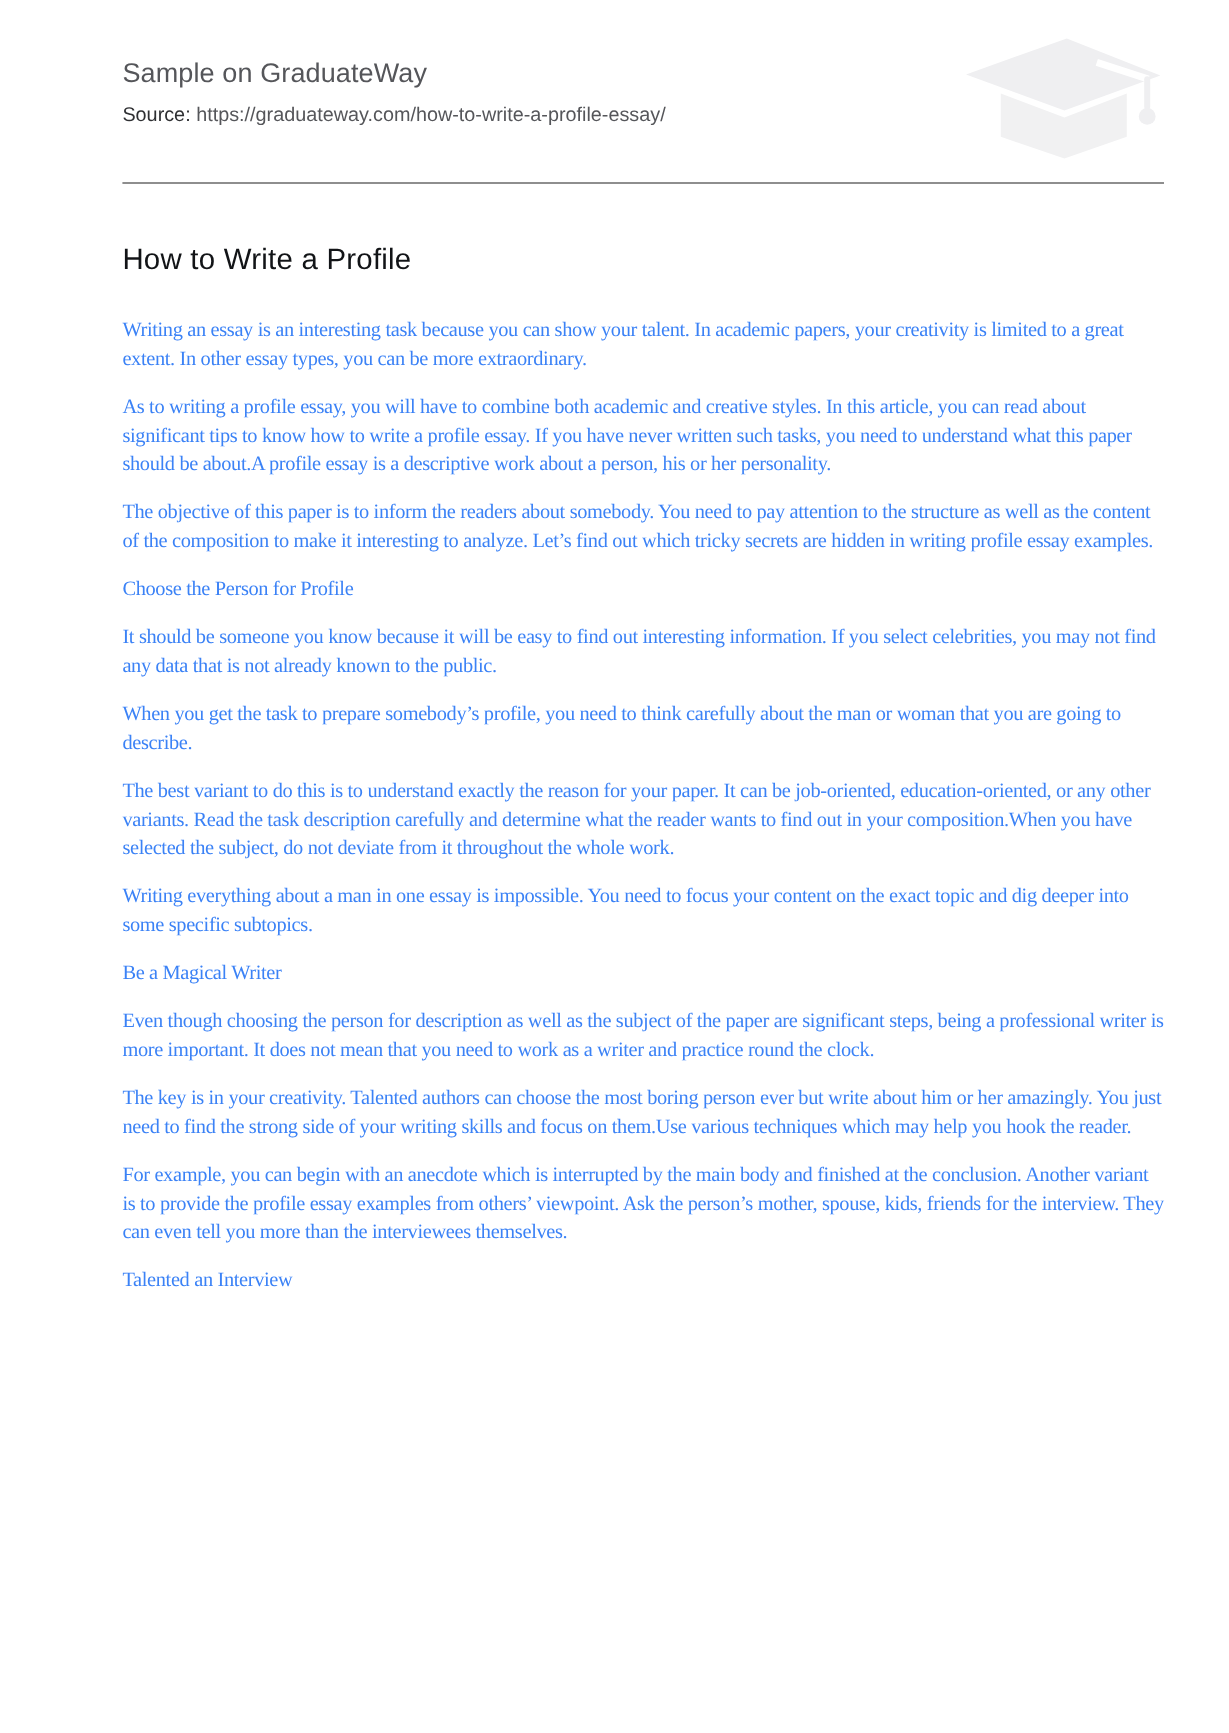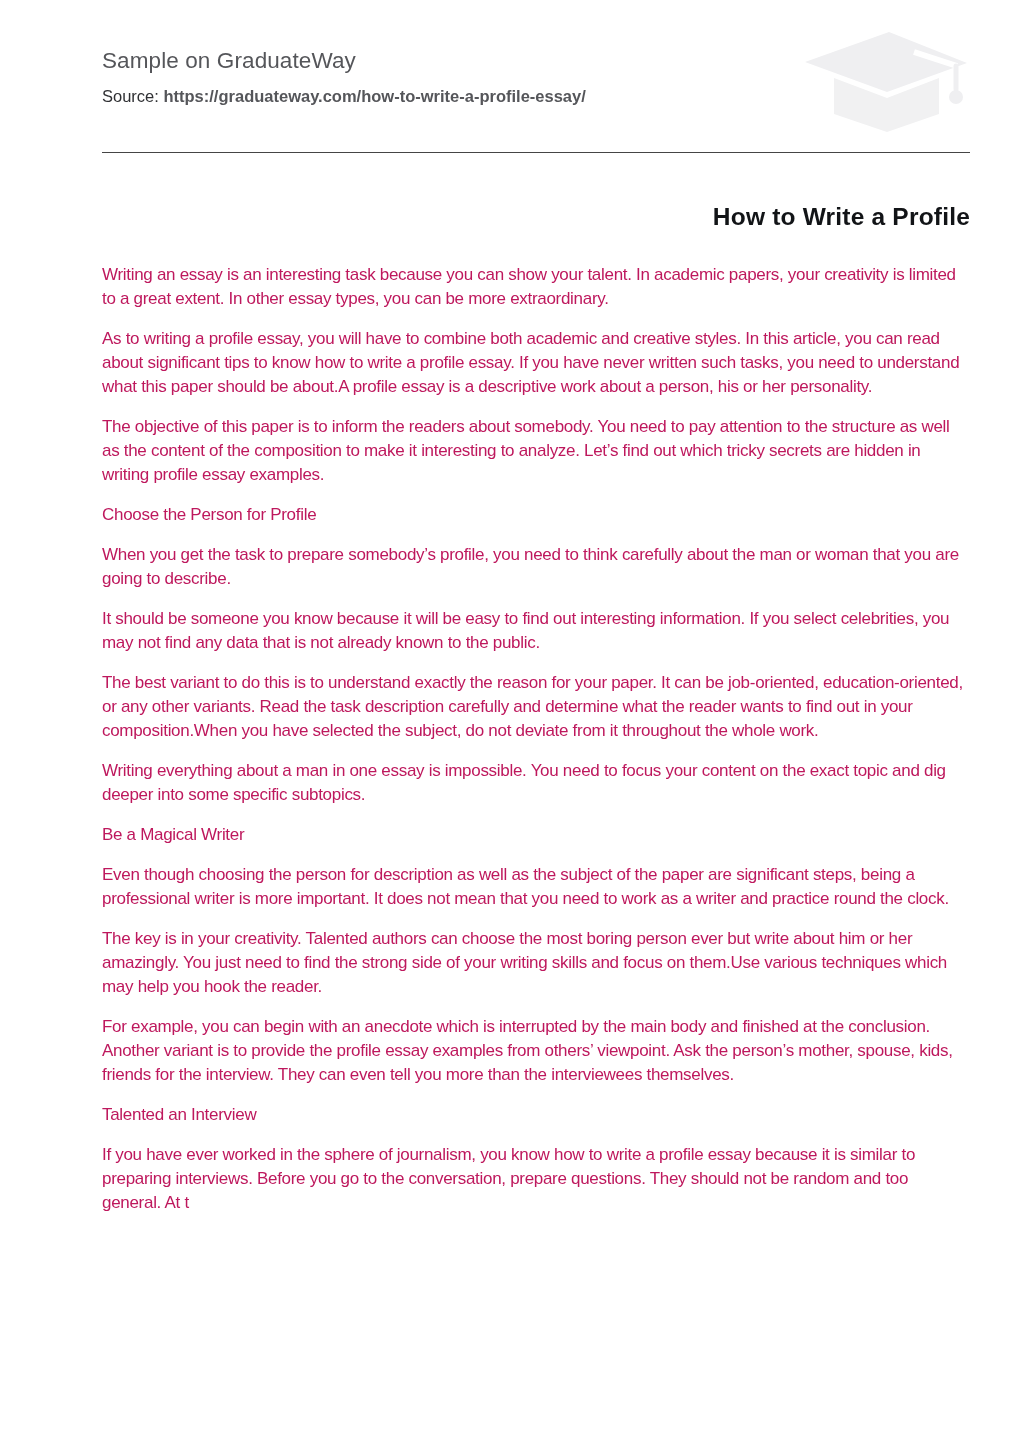--- a/index.html
+++ b/index.html
@@ -24,21 +24,21 @@
     line-height: 30px;
     color: #55565a;
     letter-spacing: 0.1px;
   }
   .source-line {
     margin-top: 9px;
     font-size: 16.5px;
     line-height: 22px;
   }
   .source-label { color: #2f3033; }
-  .source-url { color: #55565a; text-decoration: none; font-weight: bold; }
+  .source-url { color: #55565a; text-decoration: none; }
   .cap-icon {
     position: absolute;
     left: 778px; top: 28px;
     width: 170px; height: 106px;
   }
   .divider {
     position: absolute;
     left: 78px; right: 78px; top: 152px;
     height: 0;
     border: none;
@@ -47,32 +47,33 @@
   }
   .article {
     position: absolute;
     left: 78px; top: 202px;
     width: 868px;
   }
   .article-title {
     margin: 0 0 31px 0;
     font-size: 24.5px;
     line-height: 30px;
-    font-weight: 700;
+    font-weight: 400;
     color: #121417;
-    text-align: right;
+    text-align: left;
     letter-spacing: 0.2px;
   }
   .para, .section-heading {
     margin: 0 0 16px 0;
     font-size: 17px;
     line-height: 24px;
     font-weight: 400;
-    color: #be185d;
+    color: #3b82f6;
     letter-spacing: -0.3px;
+    font-family: Liberation Serif, serif;
   }
 </style>
 </head>
 <body>
 
 <div class="page">
 
   <div class="header">
     <div class="site-label">Sample on GraduateWay</div>
     <div class="source-line">
@@ -95,26 +96,25 @@
 
   <hr class="divider">
 
   <div class="article">
     <h1 class="article-title">How to Write a Profile</h1>
     <div>
         <p class="para">Writing an essay is an interesting task because you can show your talent. In academic papers, your creativity is limited to a great extent. In other essay types, you can be more extraordinary.</p>
         <p class="para">As to writing a profile essay, you will have to combine both academic and creative styles. In this article, you can read about significant tips to know how to write a profile essay. If you have never written such tasks, you need to understand what this paper should be about.A profile essay is a descriptive work about a person, his or her personality.</p>
         <p class="para">The objective of this paper is to inform the readers about somebody. You need to pay attention to the structure as well as the content of the composition to make it interesting to analyze. Let’s find out which tricky secrets are hidden in writing profile essay examples.</p>
         <p class="section-heading">Choose the Person for Profile</p>
+        <p class="para">It should be someone you know because it will be easy to find out interesting information. If you select celebrities, you may not find any data that is not already known to the public.</p>
         <p class="para">When you get the task to prepare somebody’s profile, you need to think carefully about the man or woman that you are going to describe.</p>
-        <p class="para">It should be someone you know because it will be easy to find out interesting information. If you select celebrities, you may not find any data that is not already known to the public.</p>
         <p class="para">The best variant to do this is to understand exactly the reason for your paper. It can be job-oriented, education-oriented, or any other variants. Read the task description carefully and determine what the reader wants to find out in your composition.When you have selected the subject, do not deviate from it throughout the whole work.</p>
         <p class="para">Writing everything about a man in one essay is impossible. You need to focus your content on the exact topic and dig deeper into some specific subtopics.</p>
         <p class="section-heading">Be a Magical Writer</p>
         <p class="para">Even though choosing the person for description as well as the subject of the paper are significant steps, being a professional writer is more important. It does not mean that you need to work as a writer and practice round the clock.</p>
         <p class="para">The key is in your creativity. Talented authors can choose the most boring person ever but write about him or her amazingly. You just need to find the strong side of your writing skills and focus on them.Use various techniques which may help you hook the reader.</p>
         <p class="para">For example, you can begin with an anecdote which is interrupted by the main body and finished at the conclusion. Another variant is to provide the profile essay examples from others’ viewpoint. Ask the person’s mother, spouse, kids, friends for the interview. They can even tell you more than the interviewees themselves.</p>
         <p class="section-heading">Talented an Interview</p>
-        <p class="para">If you have ever worked in the sphere of journalism, you know how to write a profile essay because it is similar to preparing interviews. Before you go to the conversation, prepare questions. They should not be random and too general. At t</p>
       </div>
   </div>
 
 </div>
 
 </body></html>

